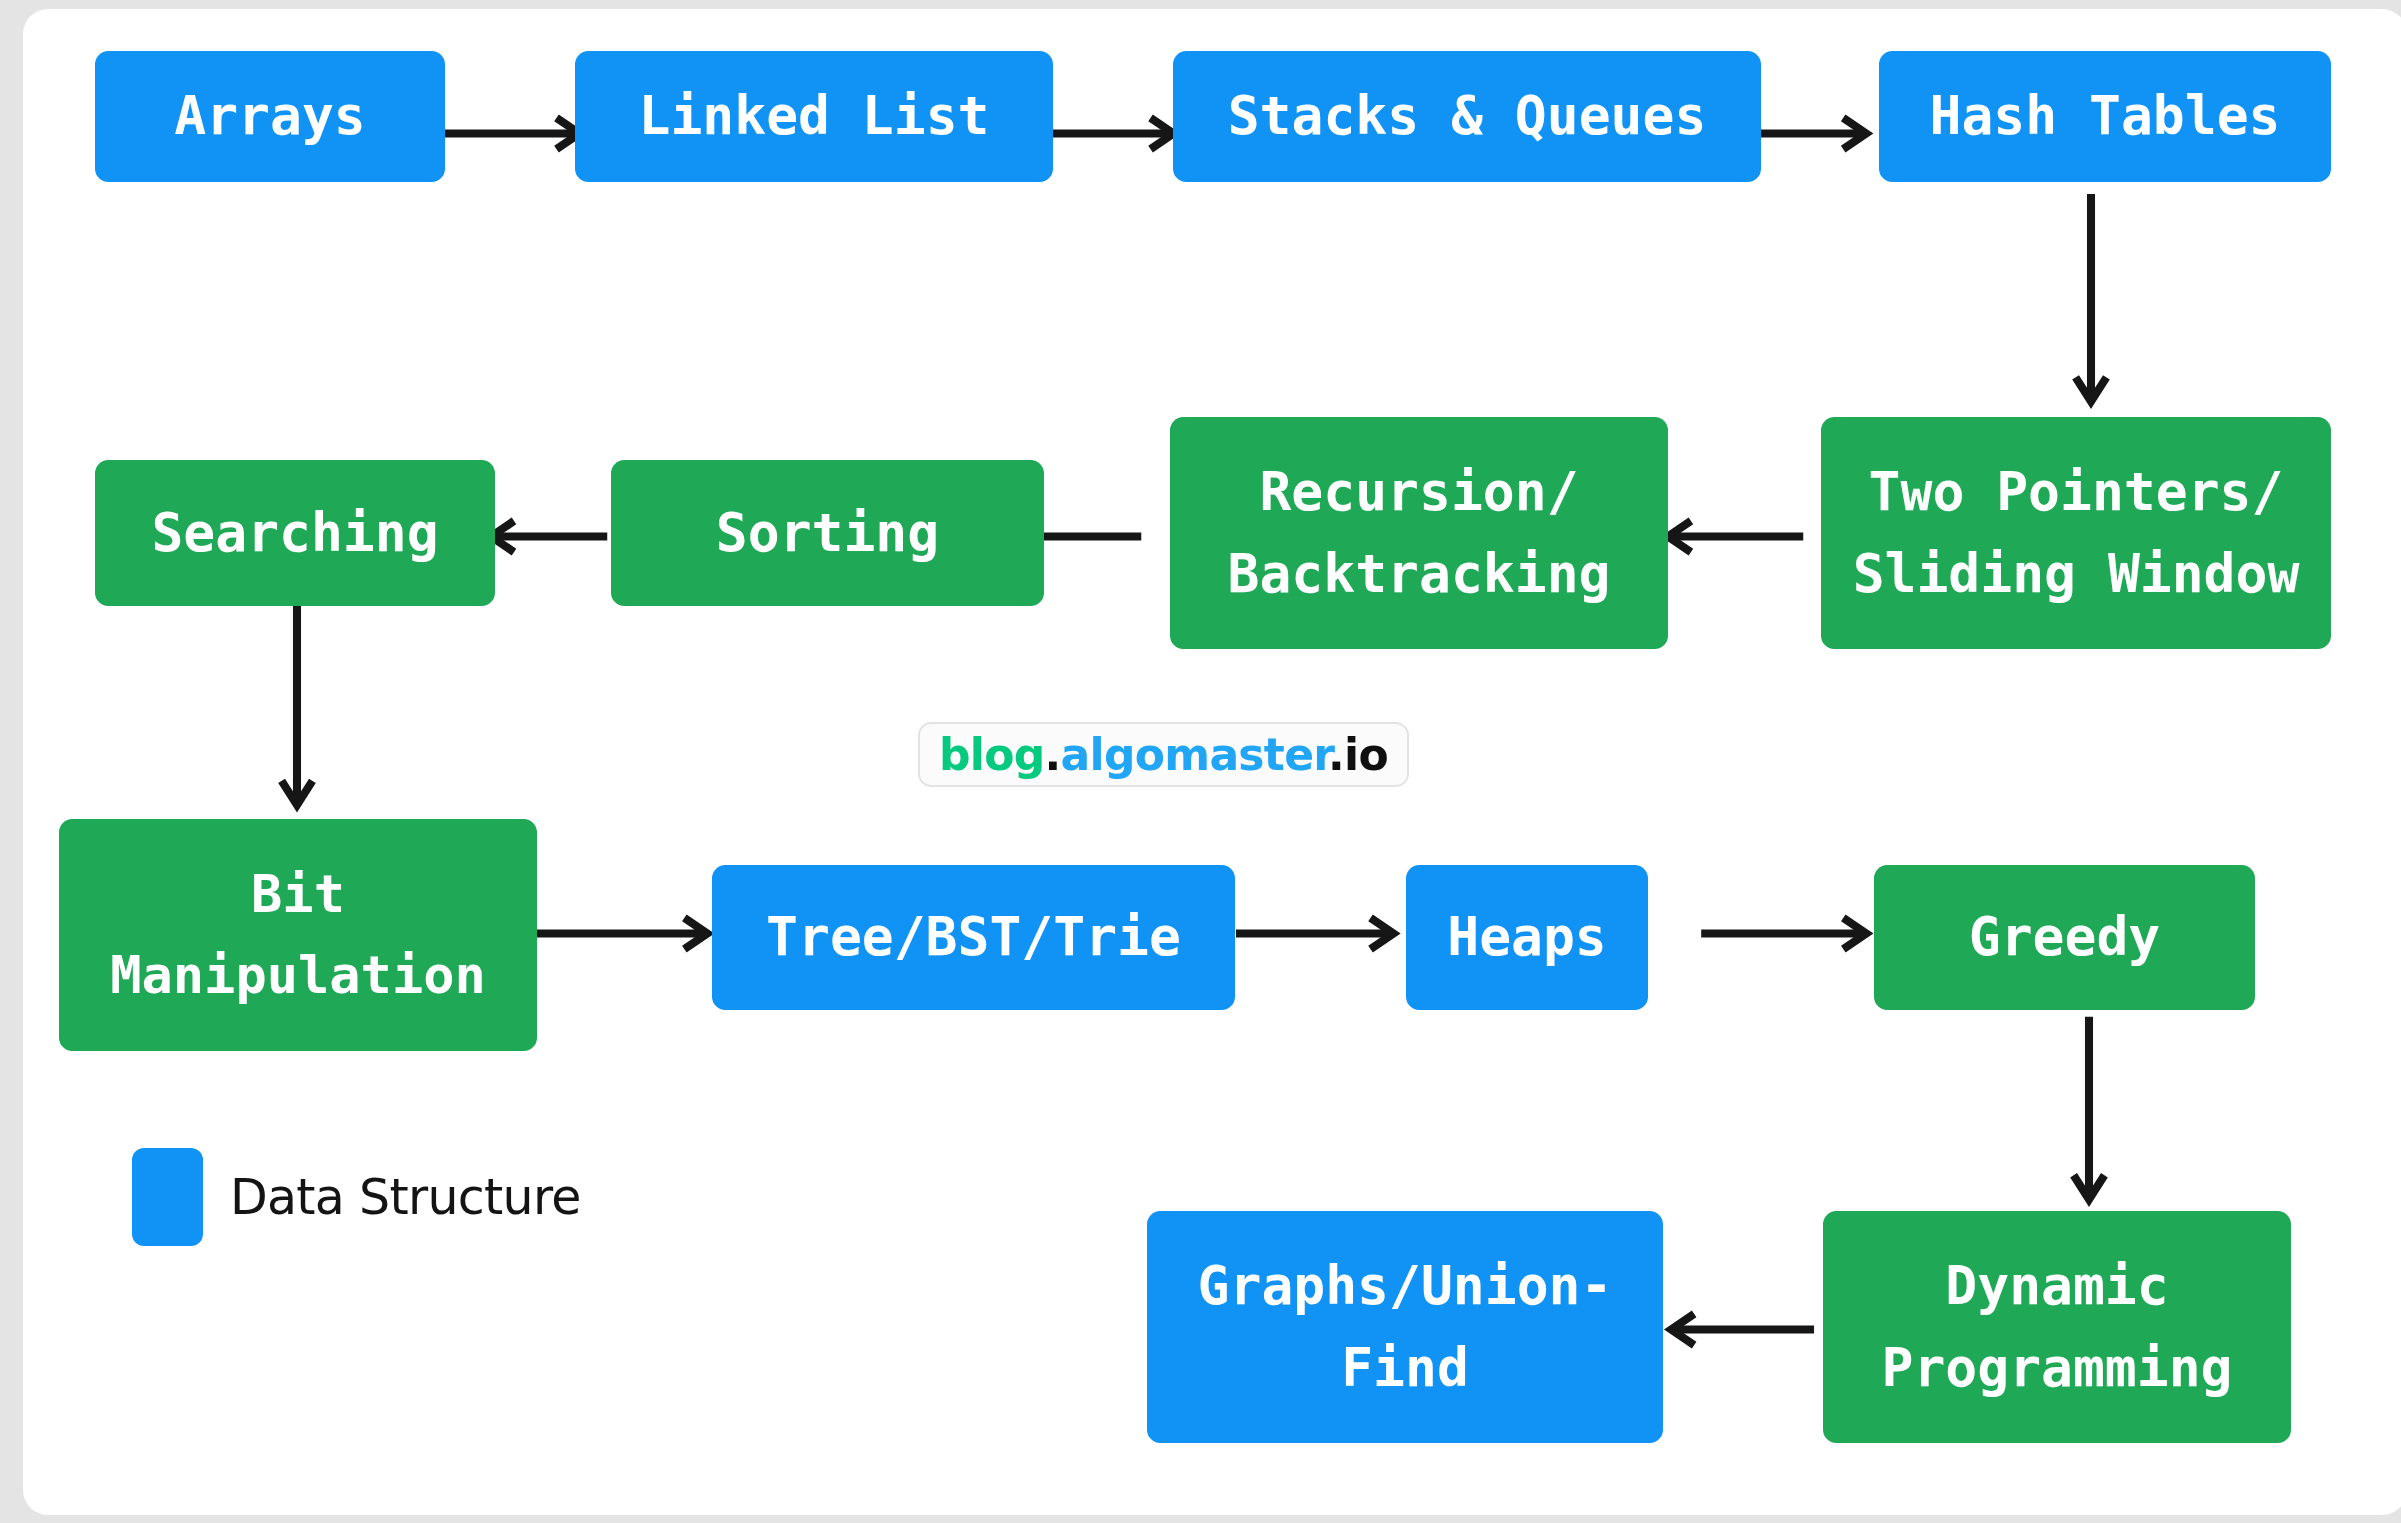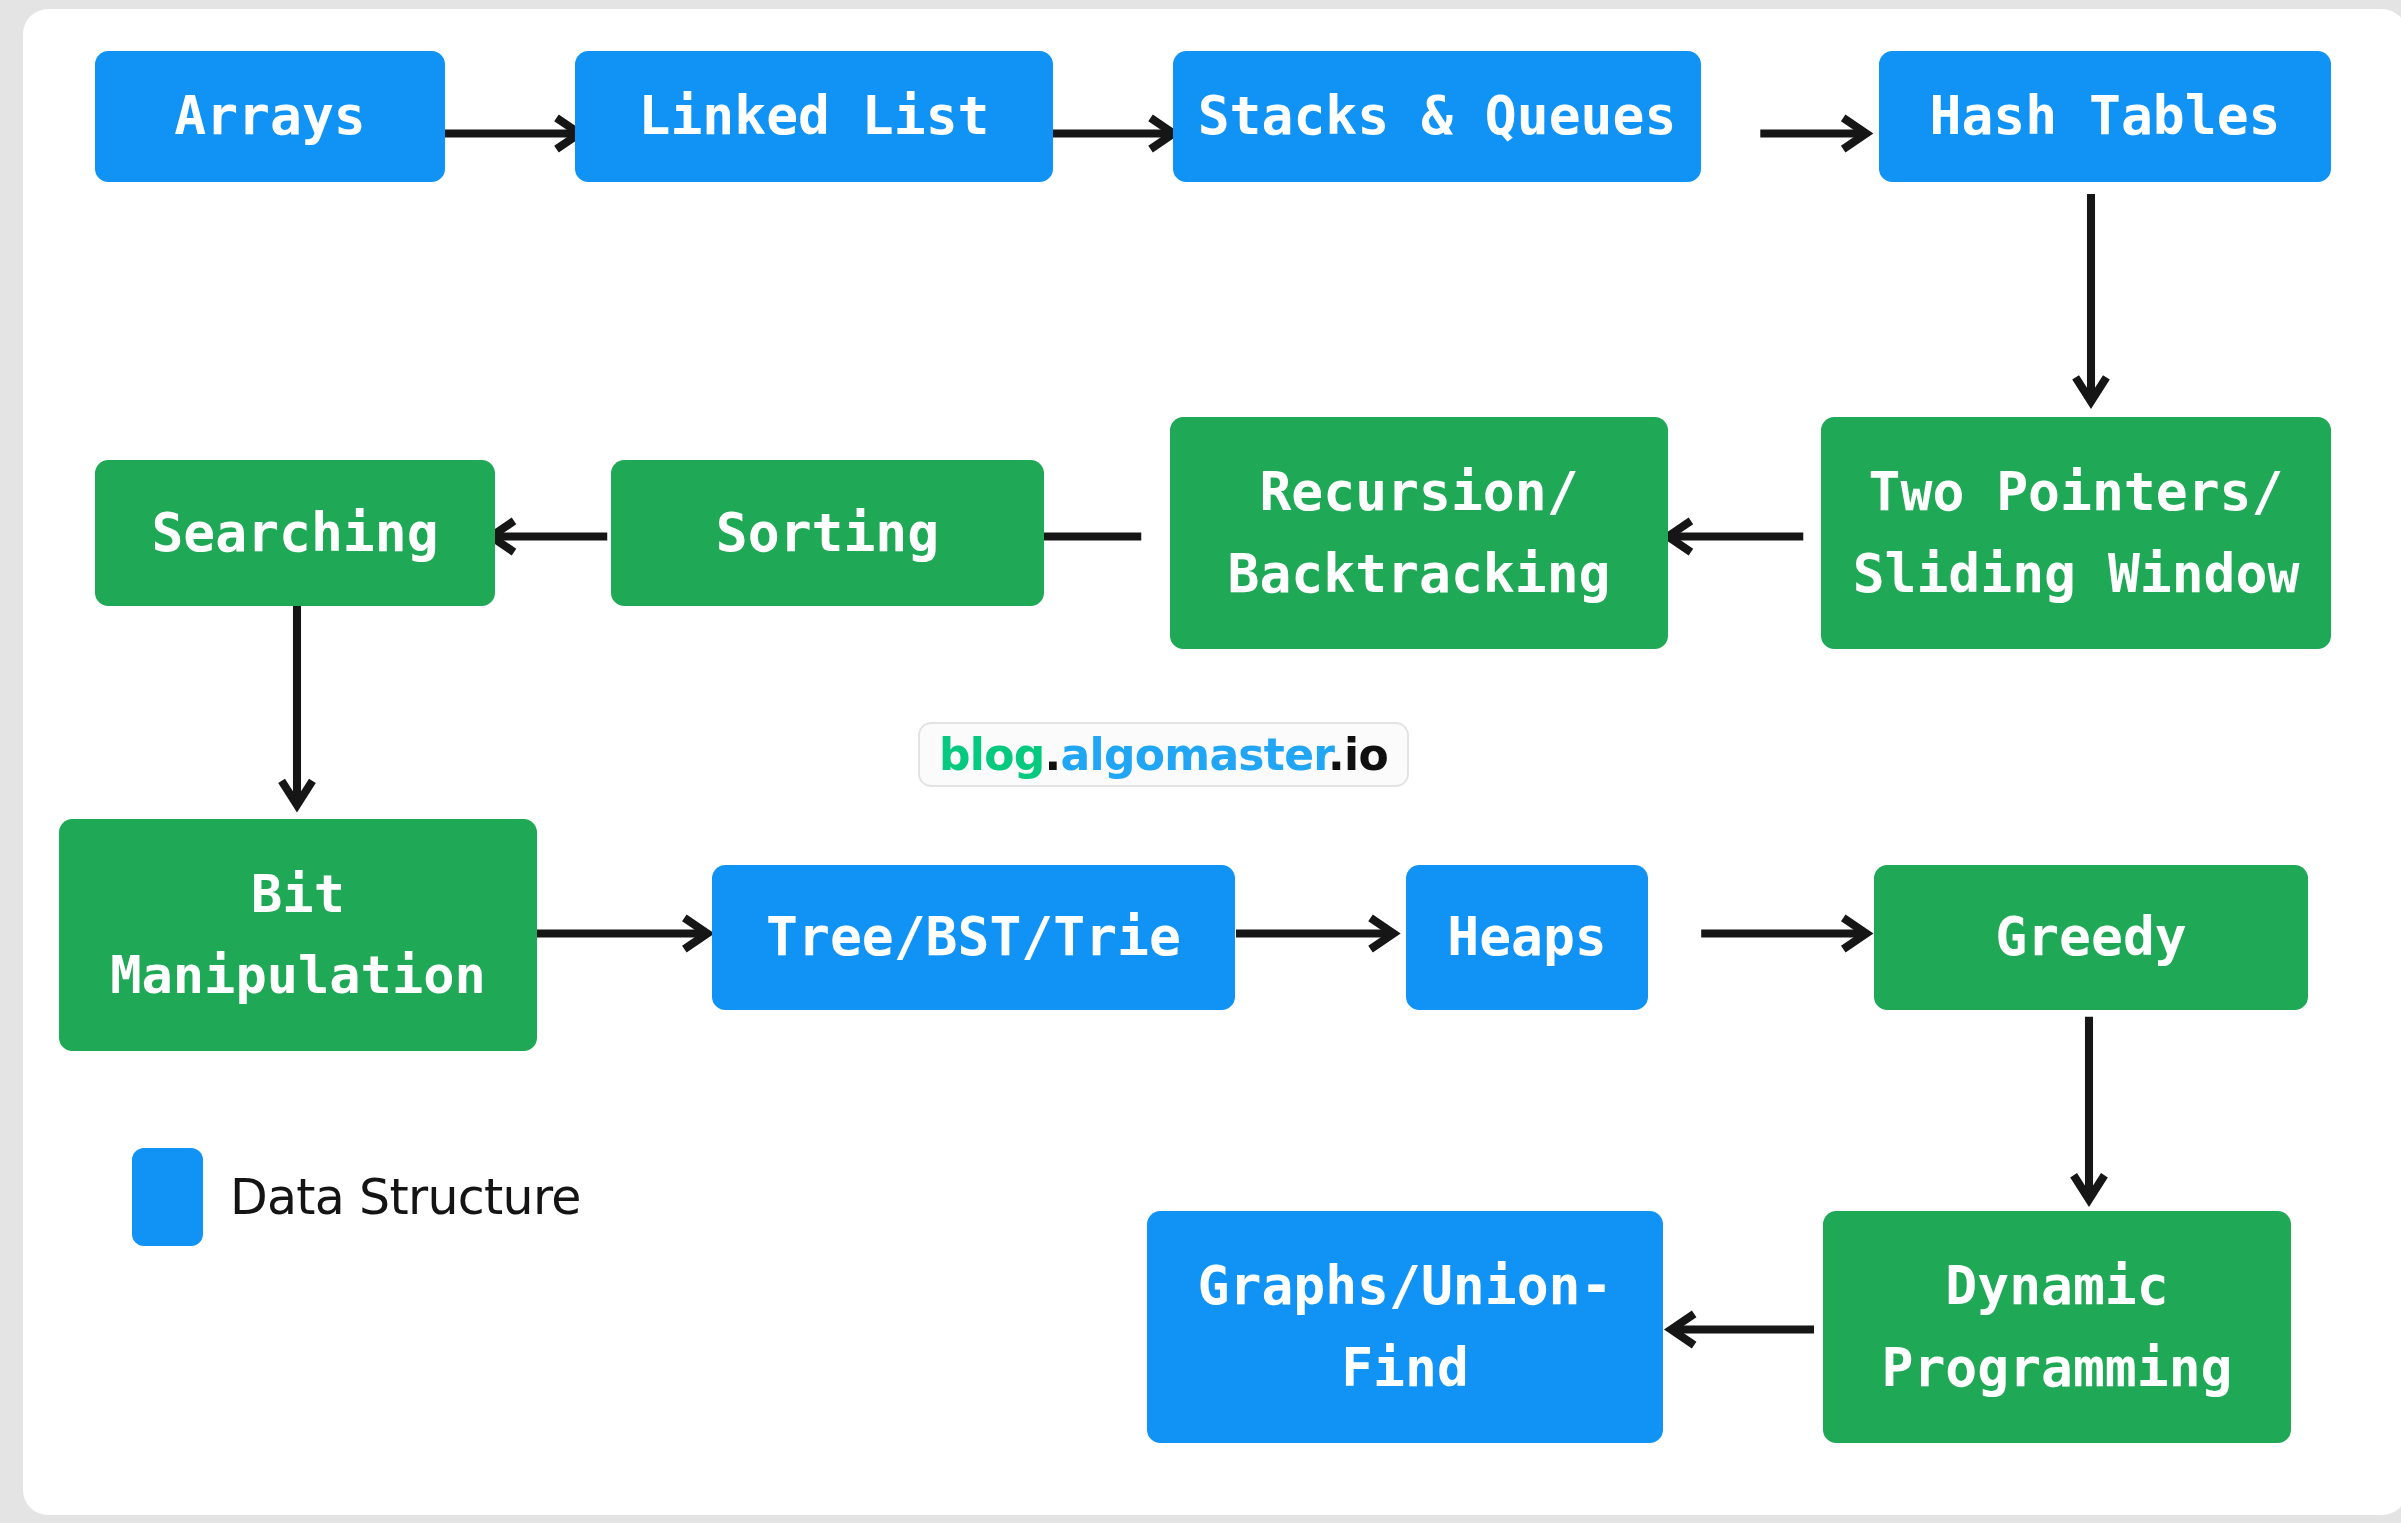--- a/index.html
+++ b/index.html
@@ -193,21 +193,21 @@
       <svg width="178" height="37" viewBox="0 0 240 50">
         <line x1="216" y1="25" x2="30" y2="25" stroke="#161616" stroke-width="11"></line>
         <polyline points="54,4 23,25 54,46" fill="none" stroke="#161616" stroke-width="11" stroke-linecap="butt" stroke-linejoin="miter"></polyline>
       </svg>
     </div>
 
     <div class="node ds" style="left:72px; top:42px; width:350px; height:131px; font-size:53px;">Arrays</div>
 
     <div class="node ds" style="left:552px; top:42px; width:478px; height:131px; font-size:53px;">Linked List</div>
 
-    <div class="node ds" style="left:1150px; top:42px; width:528px; height:131px; font-size:53px;">Stacks &amp; Queues</div>
+    <div class="node ds" style="left:1150px; top:42px; width:588px; height:131px; font-size:53px;">Stacks &amp; Queues</div>
 
     <div class="node ds" style="left:1856px; top:42px; width:452px; height:131px; font-size:53px;">Hash Tables</div>
 
     <div class="node algo" style="left:1798px; top:408px; width:510px; height:232px; font-size:53px;">Two Pointers/
 Sliding Window</div>
 
     <div class="node algo" style="left:1147px; top:408px; width:498px; height:232px; font-size:53px;">Recursion/
 Backtracking</div>
 
     <div class="node algo" style="left:588px; top:451px; width:433px; height:146px; font-size:53px;">Sorting</div>
@@ -218,21 +218,21 @@
       <span class="wm"><span class="wm-blog">blog</span><span class="wm-dot">.</span><span class="wm-algo">algomaster</span><span class="wm-dot">.</span><span class="wm-io">io</span></span>
     </div>
 
     <div class="node algo" style="left:36px; top:810px; width:478px; height:232px; font-size:52px;">Bit
 Manipulation</div>
 
     <div class="node ds" style="left:689px; top:856px; width:523px; height:145px; font-size:53px;">Tree/BST/Trie</div>
 
     <div class="node ds" style="left:1383px; top:856px; width:242px; height:145px; font-size:53px;">Heaps</div>
 
-    <div class="node algo" style="left:1851px; top:856px; width:434px; height:145px; font-size:53px;">Greedy</div>
+    <div class="node algo" style="left:1851px; top:856px; width:381px; height:145px; font-size:53px;">Greedy</div>
 
     <div class="node algo" style="left:1800px; top:1202px; width:468px; height:232px; font-size:53px;">Dynamic
 Programming</div>
 
     <div class="node ds" style="left:1124px; top:1202px; width:516px; height:232px; font-size:53px;">Graphs/Union-
 Find</div>
 
     <div class="legend-row" style="left:72px; top:1139px;padding-left:37px;">
       <div class="legend-swatch" style="background:#1193f6;"></div>
       <div class="legend-label">Data Structure</div>

